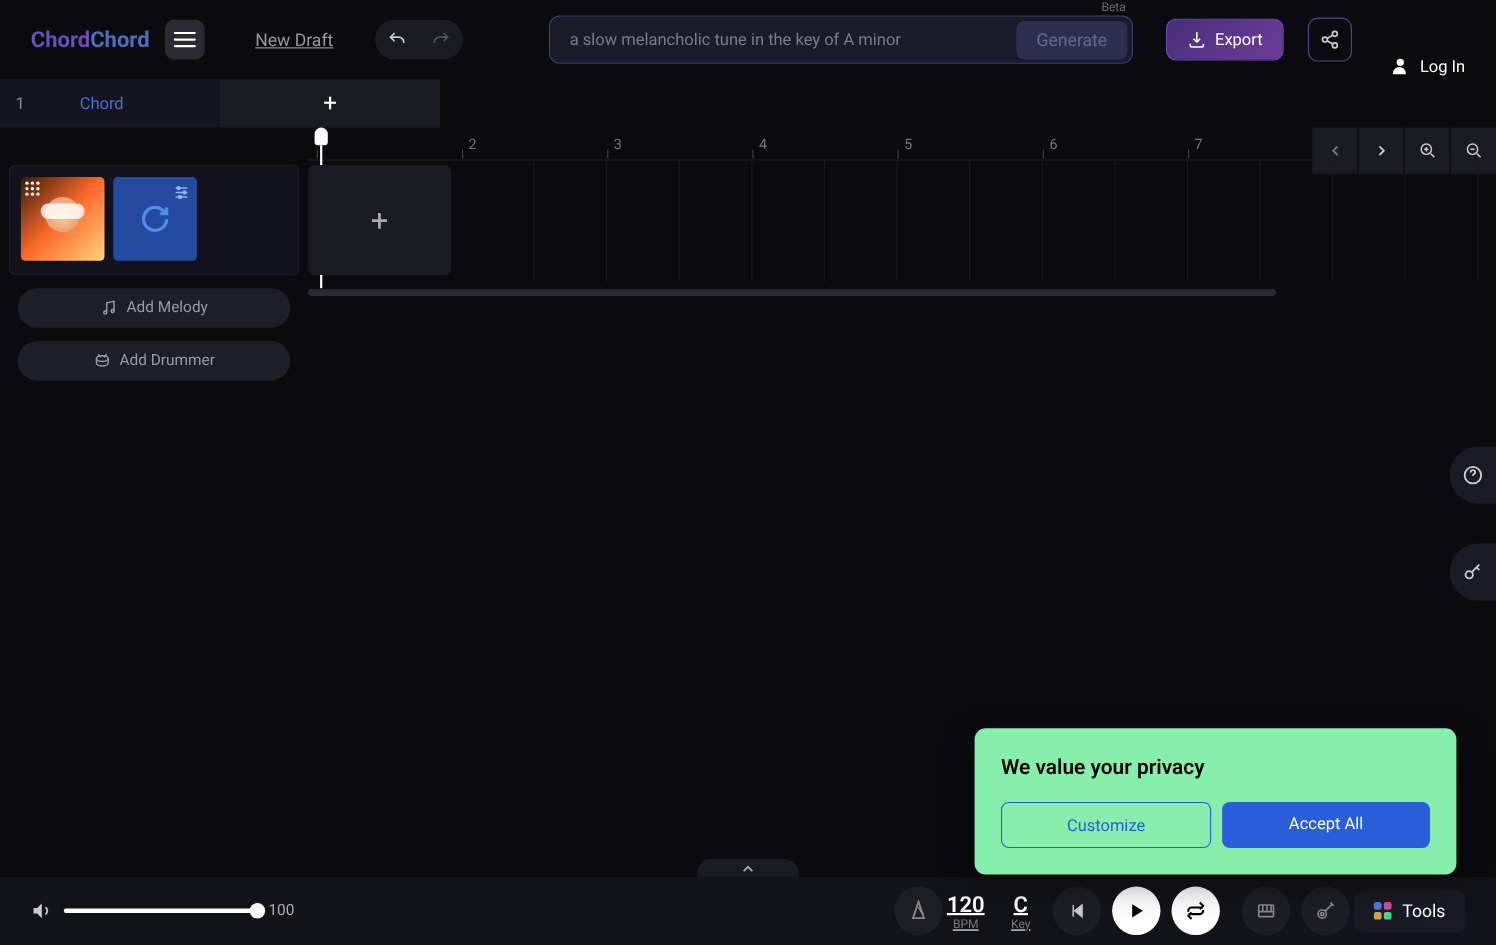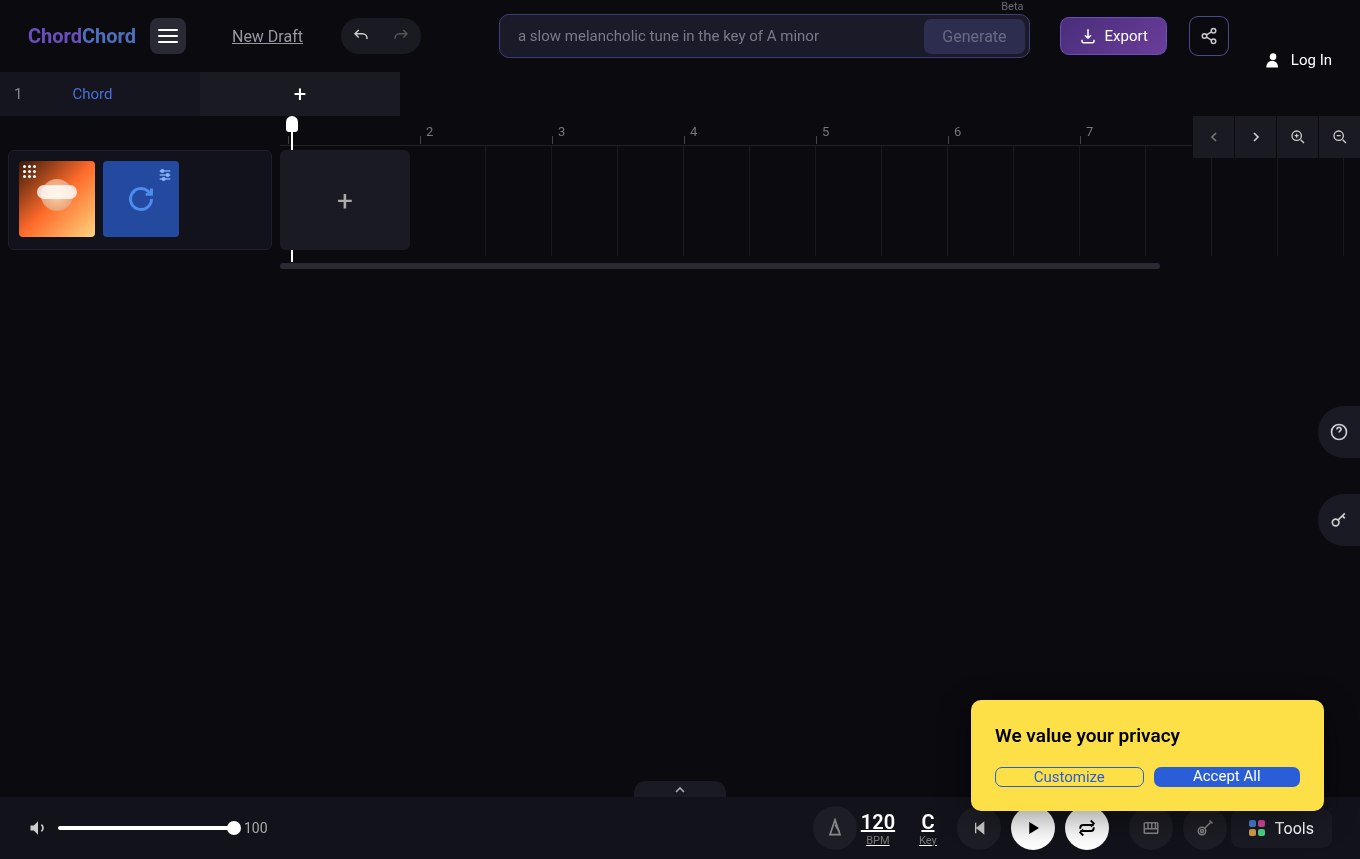--- a/index.html
+++ b/index.html
@@ -69,24 +69,24 @@
 .bpm-val,.key-val{font-size:20px;font-weight:600;}
 .bpm-lbl,.key-lbl{font-size:11px;color:#777;}
 .play-ctl{display:flex;gap:10px;margin-left:16px;}
 .ctl-btn{width:44px;height:44px;border-radius:50%;display:flex;align-items:center;justify-content:center;cursor:pointer;}
 .ctl-dark{background:#1d1d25;}
 .ctl-light{background:#fff;color:#000;}
 .instr{display:flex;gap:10px;margin-left:16px;}
 .tools-btn{display:flex;align-items:center;gap:10px;background:#1a1a24;padding:10px 18px;border-radius:9px;cursor:pointer;margin-left:auto;}
 .tools-grid{display:grid;grid-template-columns:1fr 1fr;gap:2px;width:16px;height:16px;}
 .tools-grid span{width:7px;height:7px;border-radius:2px;}
-.cookie{position:absolute;bottom:48px;right:36px;width:353px;background:#fde047;color:#000;border-radius:10px;padding:24px;box-shadow:0 8px 32px rgba(0,0,0,0.4);}
+.cookie{position:absolute;bottom:64px;right:36px;width:438px;background:#86efac;color:#000;border-radius:10px;padding:24px;box-shadow:0 8px 32px rgba(0,0,0,0.4);}
 .cookie h3{font-size:19px;font-weight:600;margin-bottom:20px;}
 .cookie-btns{display:flex;gap:10px;}
-.cookie-btn{flex:1;border-radius:7px;font-size:15px;text-align:center;cursor:pointer;}
+.cookie-btn{flex:1;padding:11px;border-radius:7px;font-size:15px;text-align:center;cursor:pointer;}
 .cookie-cust{border:1px solid #2a5ed8;color:#2a5ed8;}
 .cookie-acc{background:#2a5ed8;color:#fff;}
 .float-btn{position:absolute;right:0;width:42px;height:52px;background:#1a1a24;border-radius:26px 0 0 26px;display:flex;align-items:center;justify-content:center;cursor:pointer;}
 .help-float{top:406px;} .key-float{top:494px;}
 svg{display:block;}
 .hscroll{position:absolute;top:147px;left:0;right:0;height:6px;}
 .hscroll-thumb{height:6px;background:#2a2a35;border-radius:3px;}
 </style>
 </head>
 <body>
@@ -182,20 +182,36 @@
               <circle cx="10" cy="18" r="2" fill="#8ab4f8"></circle>
             </svg>
         </div>
         <svg class="refresh-ico" width="28" height="28" viewBox="0 0 24 24" fill="none" stroke="#4d8df0" stroke-width="2.5">
             <path d="M21 12a9 9 0 11-3-6.7L21 8"></path>
             <path d="M21 3v5h-5"></path>
             <path d="M6 4l.7 1.5L8 6l-1.3.5L6 8l-.7-1.5L4 6l1.3-.5z" fill="#4d8df0" stroke="none"></path>
           </svg>
       </div>
     </div>
+    <div class="add-btn">
+      <svg width="16" height="16" viewBox="0 0 24 24" fill="none" stroke="#9a9aa8" stroke-width="2">
+          <path d="M9 18V5l10-2v13"></path>
+          <circle cx="7" cy="18" r="2"></circle>
+          <circle cx="17" cy="16" r="2"></circle>
+        </svg>
+      <span>Add Melody</span>
+    </div>
+    <div class="add-btn">
+      <svg width="16" height="16" viewBox="0 0 24 24" fill="none" stroke="#9a9aa8" stroke-width="2">
+          <ellipse cx="12" cy="9" rx="8" ry="4"></ellipse>
+          <path d="M4 9v6c0 2.2 3.6 4 8 4s8-1.8 8-4V9"></path>
+          <path d="M6 3l4 4M18 3l-4 4"></path>
+        </svg>
+      <span>Add Drummer</span>
+    </div>
   </div>
   <div class="timeline-area">
     <div class="ruler">
       <div class="playhead">
         <div class="playhead-handle"></div>
         <div class="playhead-line"></div>
       </div>
       <div class="rmark" style="left:146px;">2</div>
       <div class="rmark" style="left:278px;">3</div>
       <div class="rmark" style="left:410px;">4</div>

